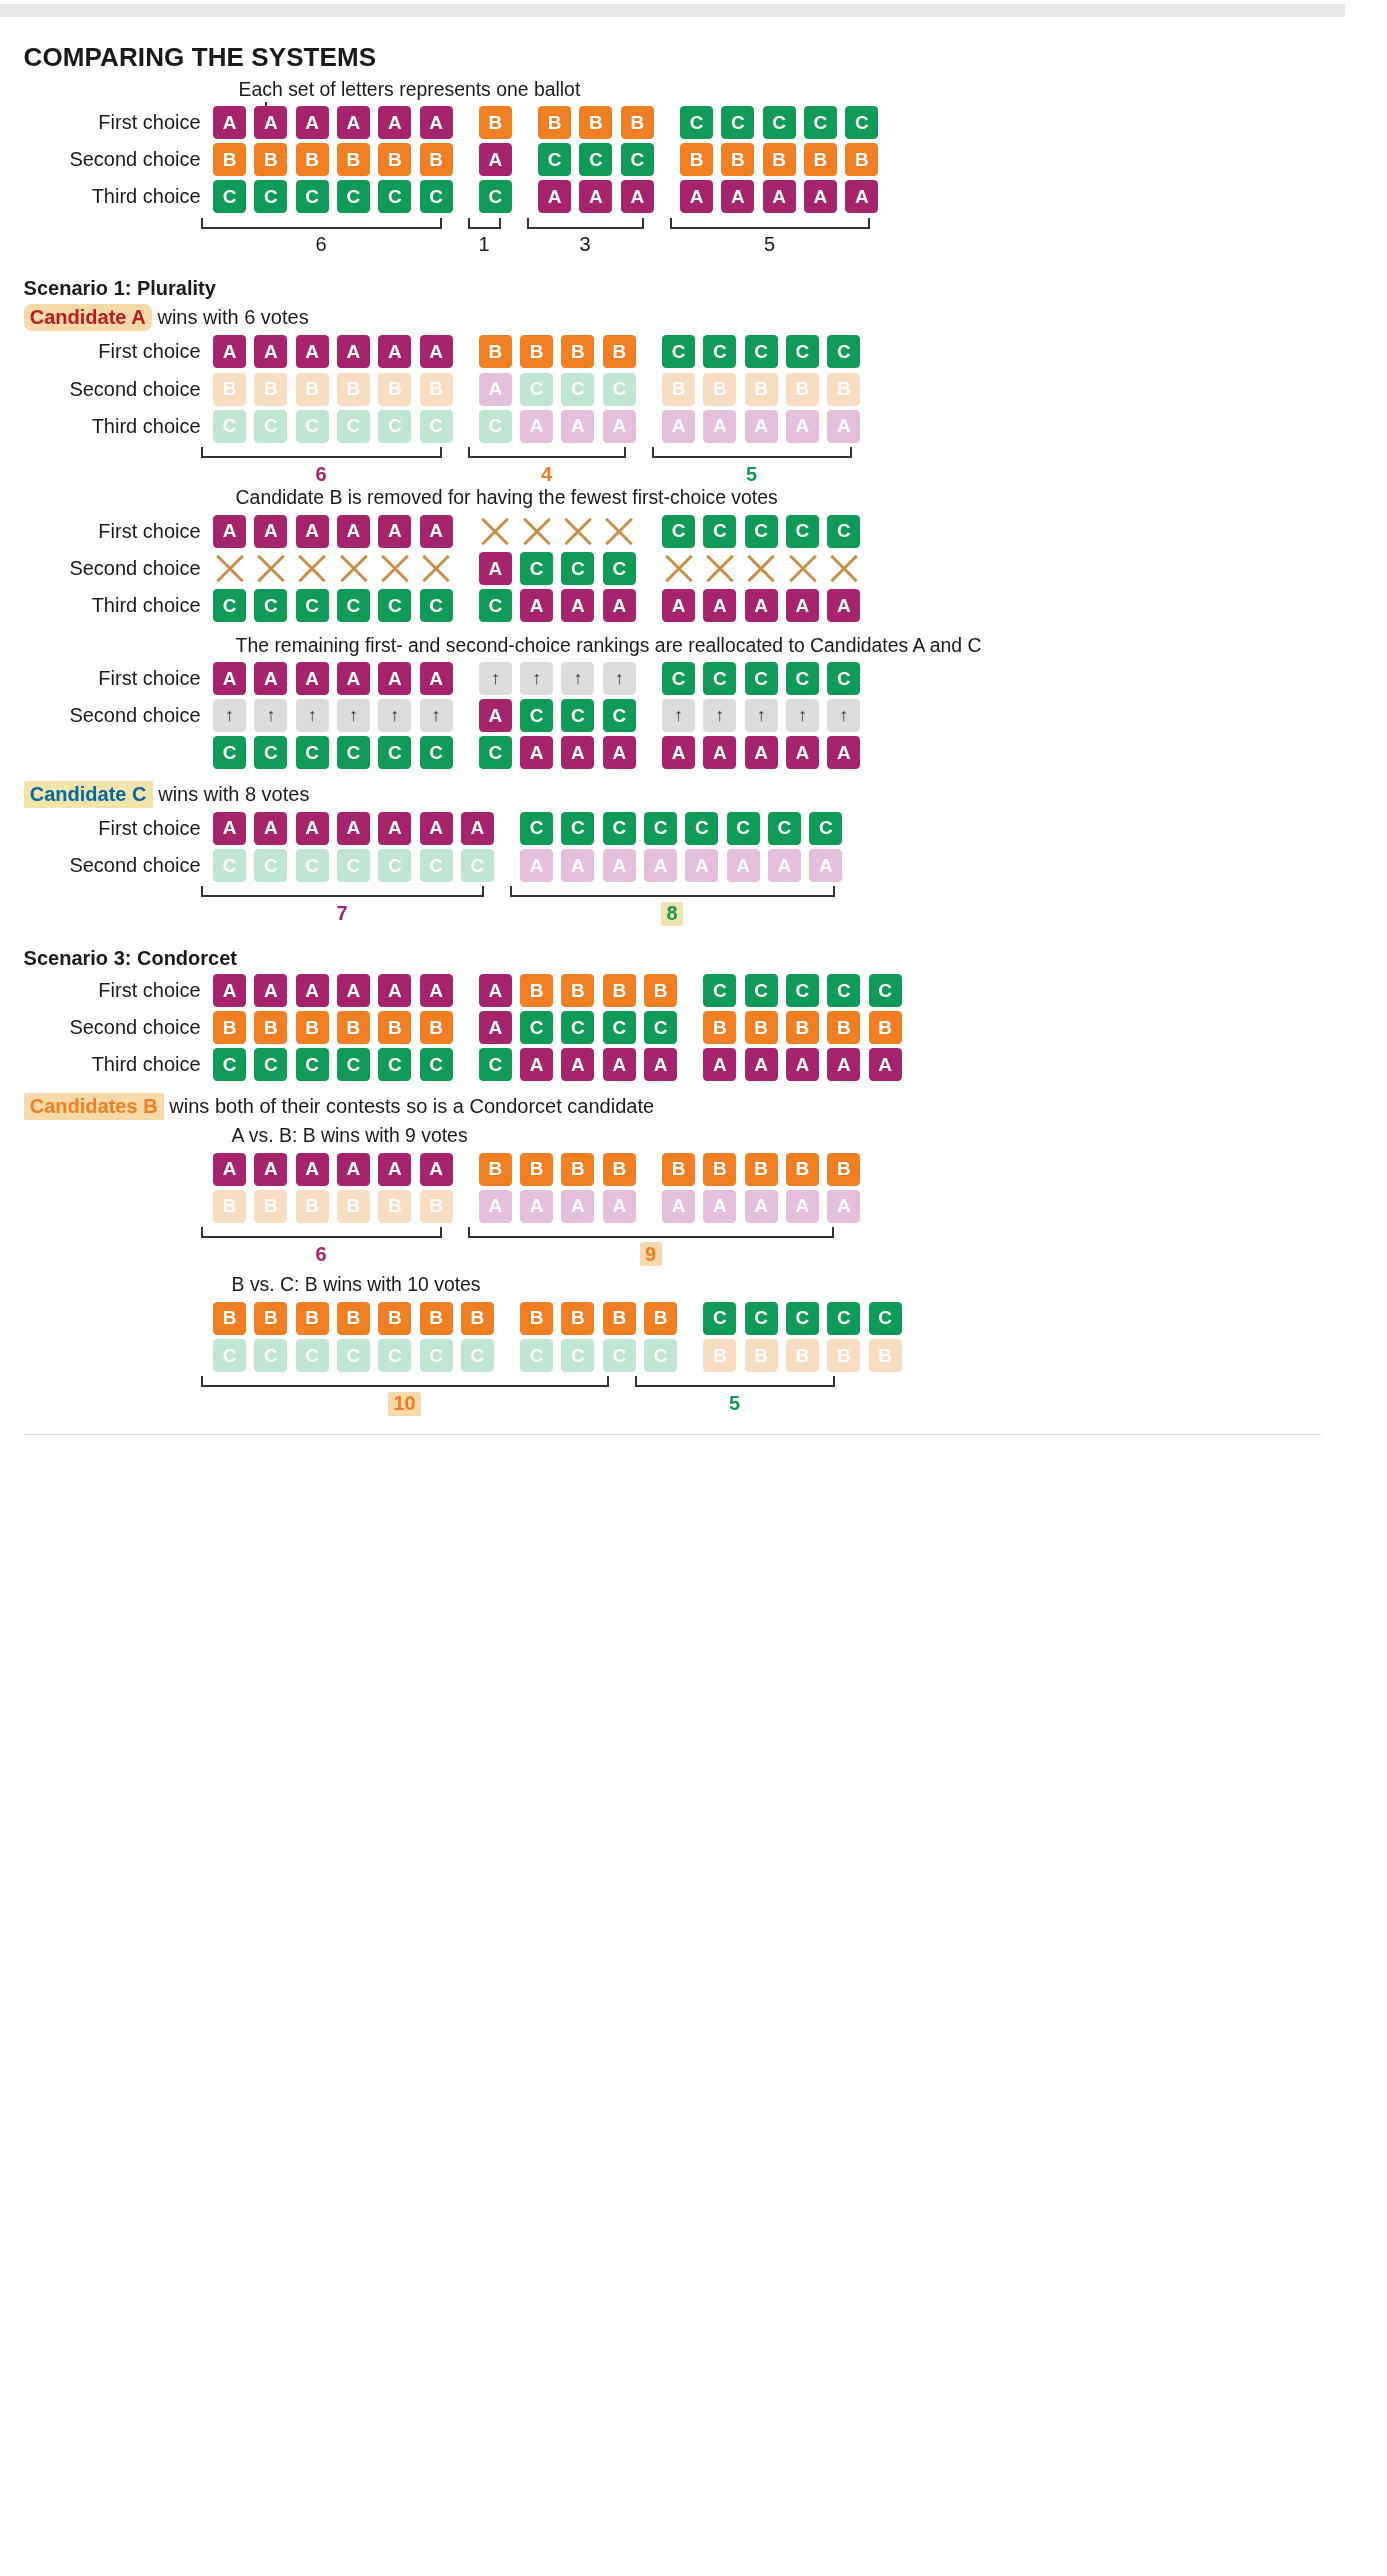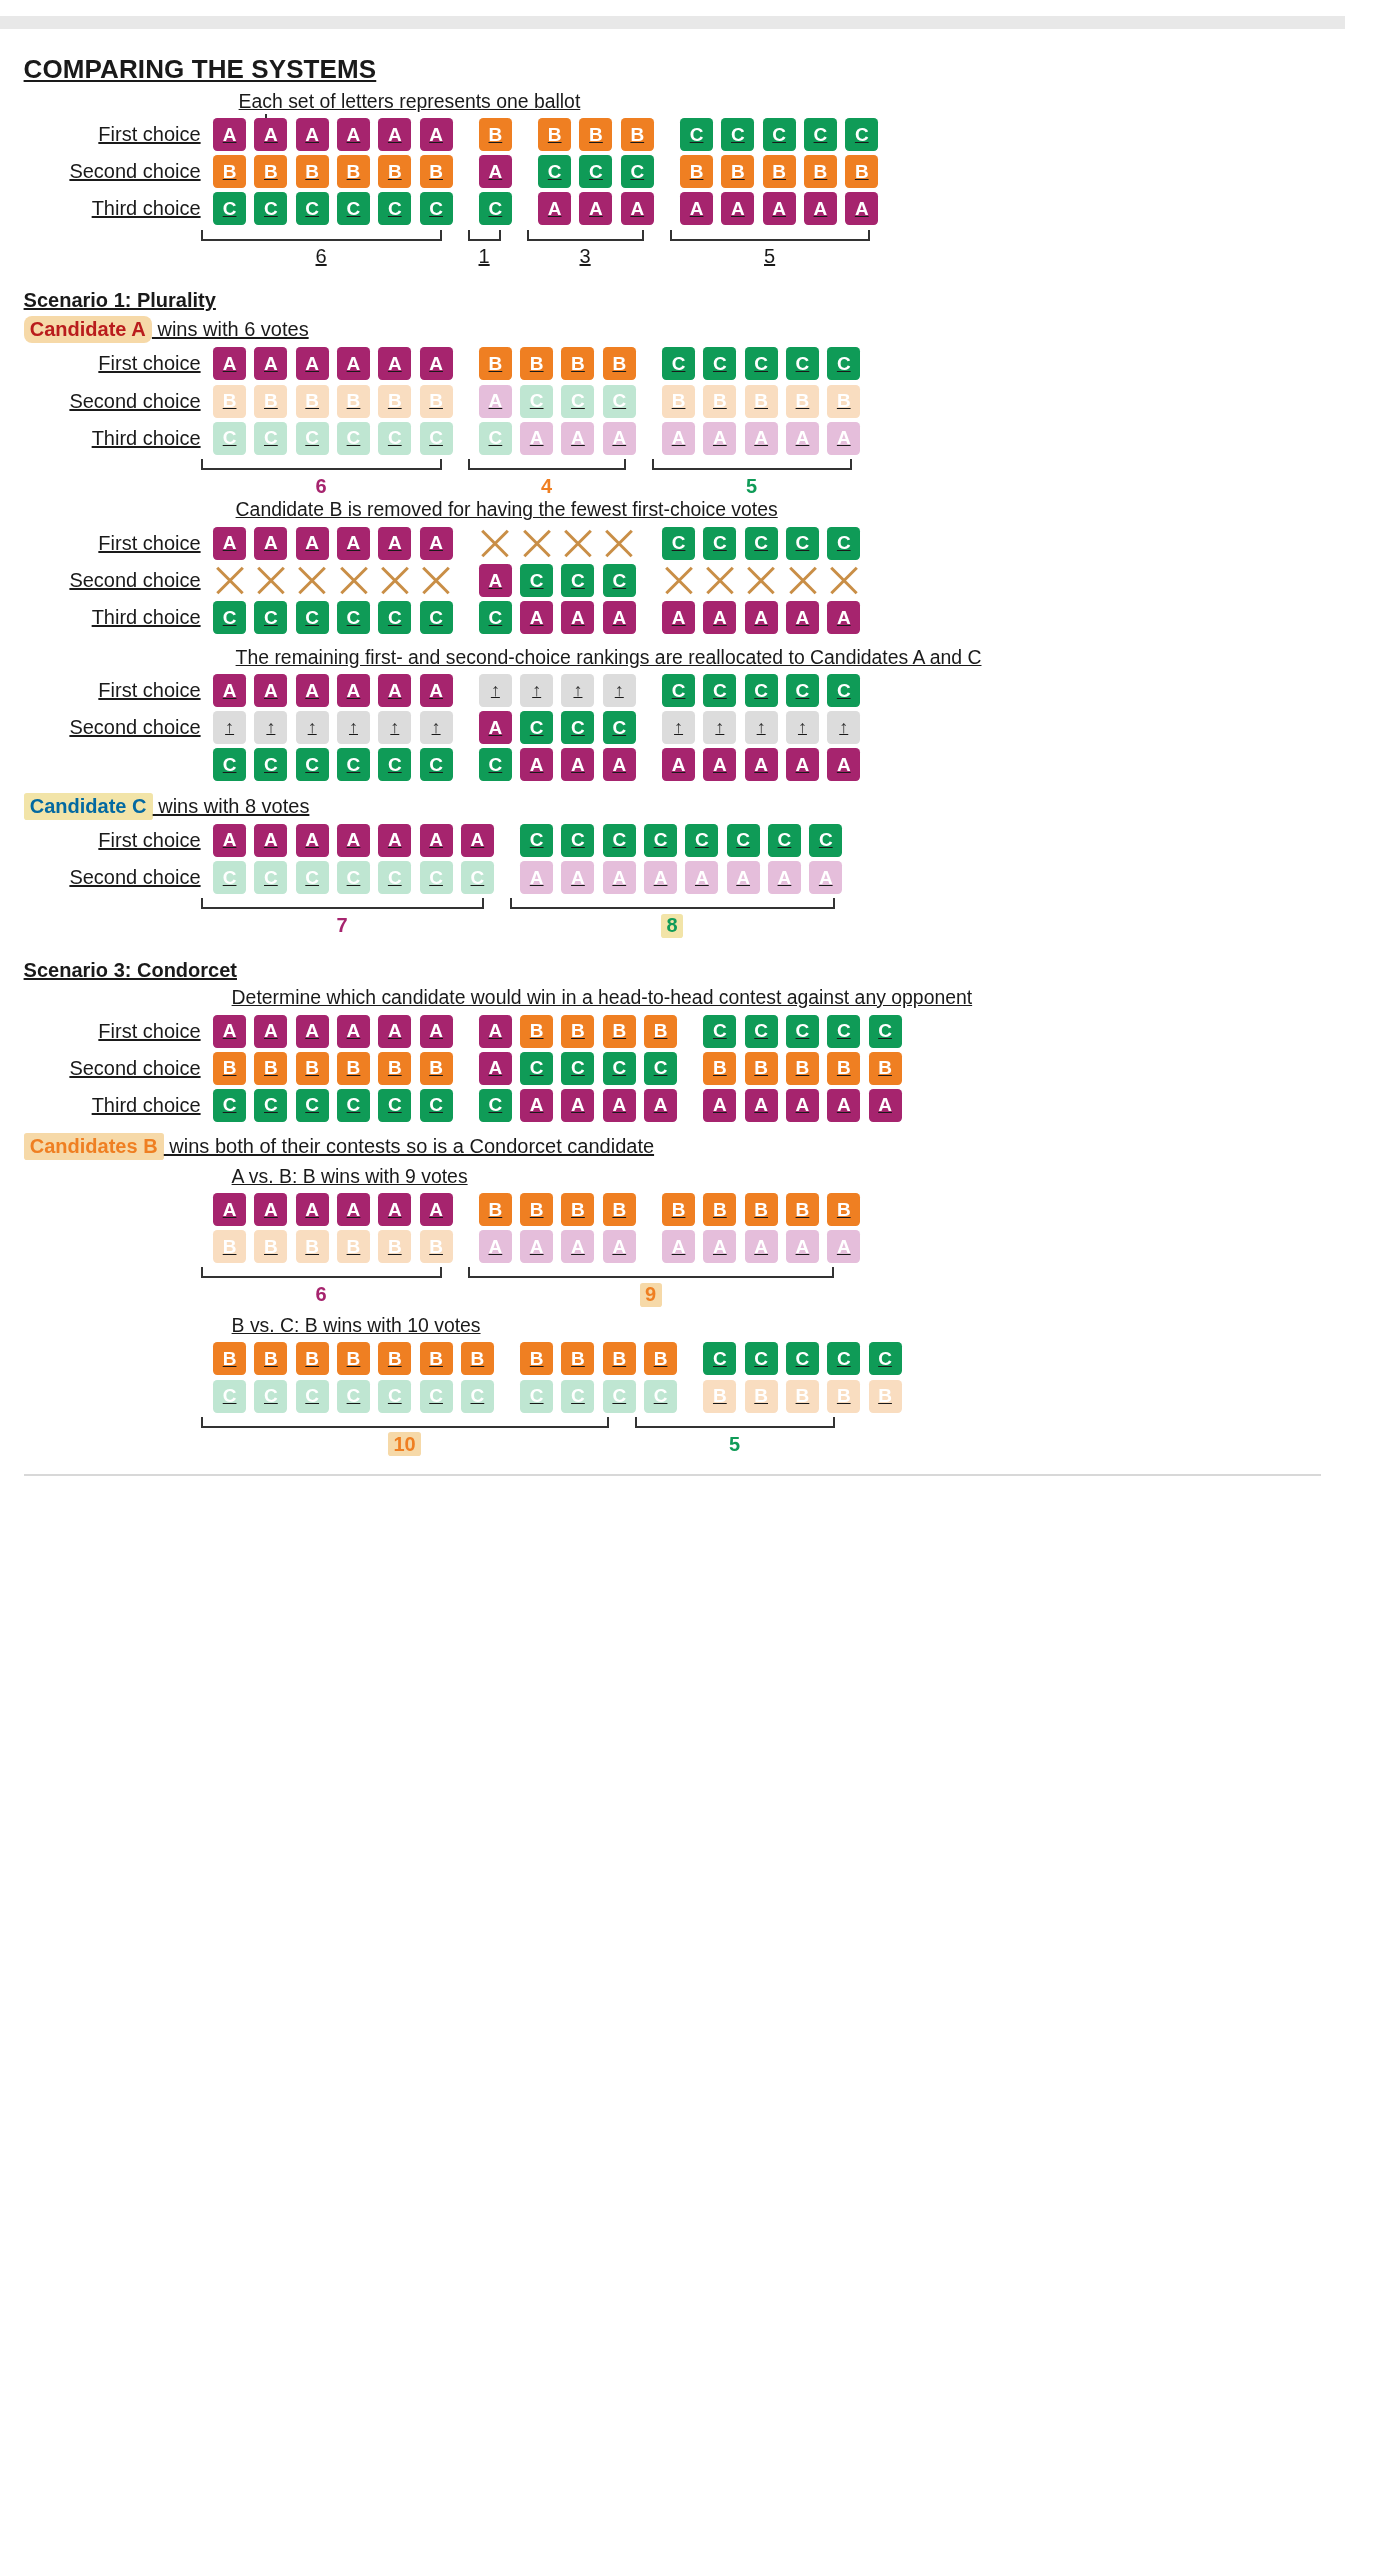--- a/index.html
+++ b/index.html
@@ -1,17 +1,17 @@
 <!DOCTYPE html>
 <html style="font-size:11px"><head>
 <meta charset="utf-8">
 <style>
   html,body{margin:0;padding:0;background:#ffffff;}
   body{font-family:"Liberation Sans",sans-serif;color:#1a1a1a;width:1387px;}
-  .page{width:1345px;box-sizing:border-box;padding:16px 0 28px 0;position:relative;text-decoration:underline;}
+  .page{width:1345px;box-sizing:border-box;padding:4px 0 28px 0;position:relative;}
   .topbar{height:12.5px;background:#e8e8e8;width:100%;}
   .inner{padding:12.5px 23.6px 0 23.6px;}
   h1.section-title{font-size:26px;font-weight:bold;letter-spacing:0.1px;margin:12.5px 0 5.5px 0;font-family:"Liberation Sans",sans-serif;}
   h2.scenario-title{font-size:20px;font-weight:bold;margin:21px 0 4.2px 0;}
   .subtitle{font-size:20px;margin:0 0 4.2px 0;}
   .note{font-size:19.4px;margin:0 0 5.5px 0;}
   .note-indent{margin-left:208px;}
   .note-indent2{margin-left:212px;}
   .note-indent3{margin-left:208px;}
   .callout{font-size:20px;margin:0 0 4.2px 0;}
@@ -446,21 +446,20 @@
             </div>
             <div class="bgroup" style="width: 325px;">
               <div class="bline" style="width: 325px;"></div>
               <div class="bnum"><span class="chip chipC">8</span></div>
             </div>
           </div>
         </div>
       </div>
 
     <h2 class="scenario-title">Scenario 3: Condorcet</h2>
-    <div class="note note-indent3">Determine which candidate would win in a head-to-head contest against any opponent</div>
     <div class="ballotblock" id="s3-block">
         <div class="row">
           <div class="rowlabel">First choice</div>
           <div class="cells">
             <div class="cell A">A</div>
             <div class="cell A">A</div>
             <div class="cell A">A</div>
             <div class="cell A">A</div>
             <div class="cell A">A</div>
             <div class="cell A">A</div>

